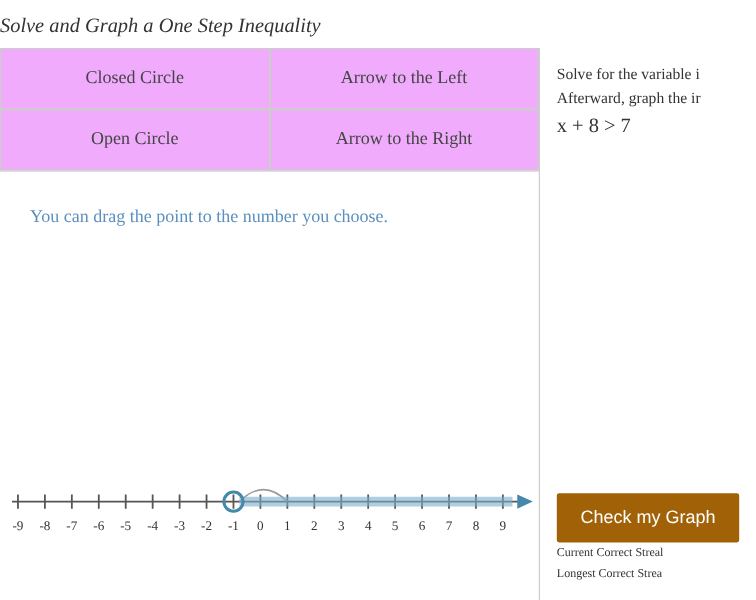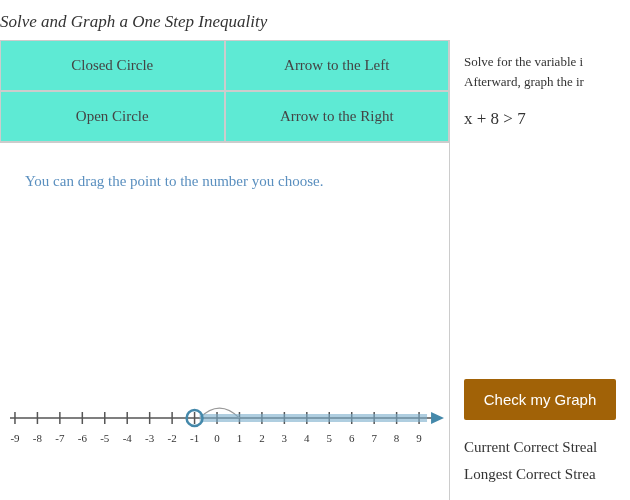--- a/index.html
+++ b/index.html
@@ -40,21 +40,21 @@
       border-bottom: 1px solid #ccc;
     }
 
     .btn-cell {
       border: 1px solid #ccc;
       padding: 16px 10px;
       text-align: center;
       font-size: 15px;
       color: #444;
       cursor: pointer;
-      background: #5eead4;
+      background: #f0abfc;
       user-select: none;
     }
 
     .graph-area {
       flex: 1;
       position: relative;
       padding: 20px;
     }
 
     .drag-hint {
@@ -77,21 +77,20 @@
       width: 100%;
       height: 80px;
     }
 
     
     .right-panel {
       width: 180px;
       padding: 12px 14px;
       display: flex;
       flex-direction: column;
-      gap: 14px;
     }
 
     .instruction-text {
       font-size: 13px;
       color: #333;
       line-height: 1.5;
     }
 
     .inequality-text {
       font-size: 17px;
@@ -109,21 +108,21 @@
       border: none;
       padding: 12px 10px;
       font-size: 15px;
       cursor: pointer;
       text-align: center;
       border-radius: 2px;
       width: 100%;
     }
 
     .stat-text {
-      font-size: 15px;
+      font-size: 10px;
       color: #333;
       line-height: 1.8;
     }
   </style>
 </head>
 <body>
 
 <div class="main-title">
   <span>Solve and Graph a One Step Inequality</span>
 </div>

